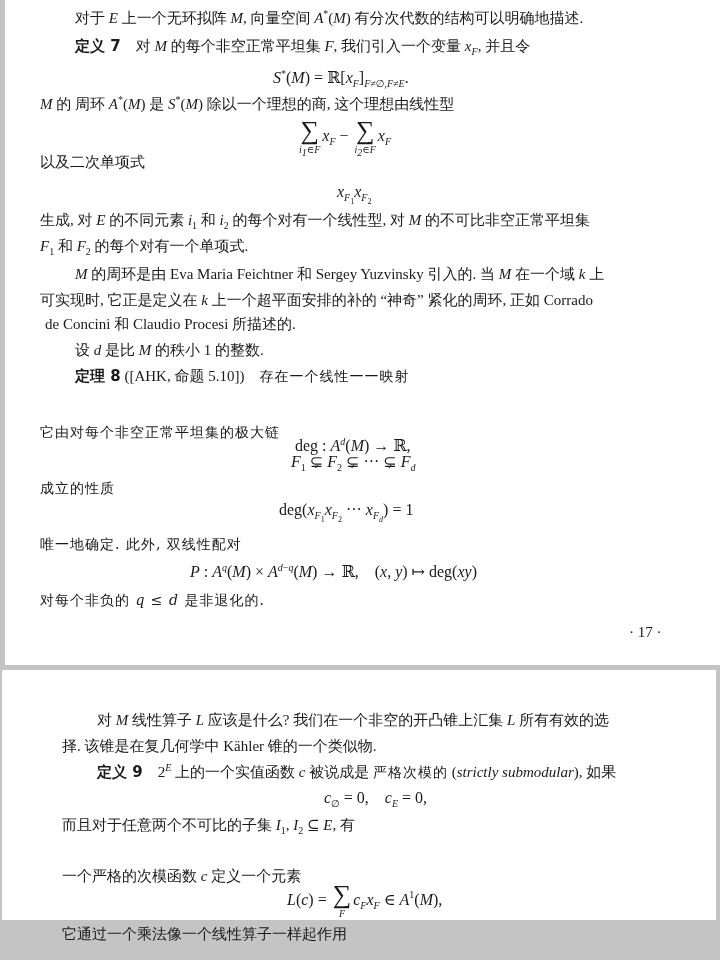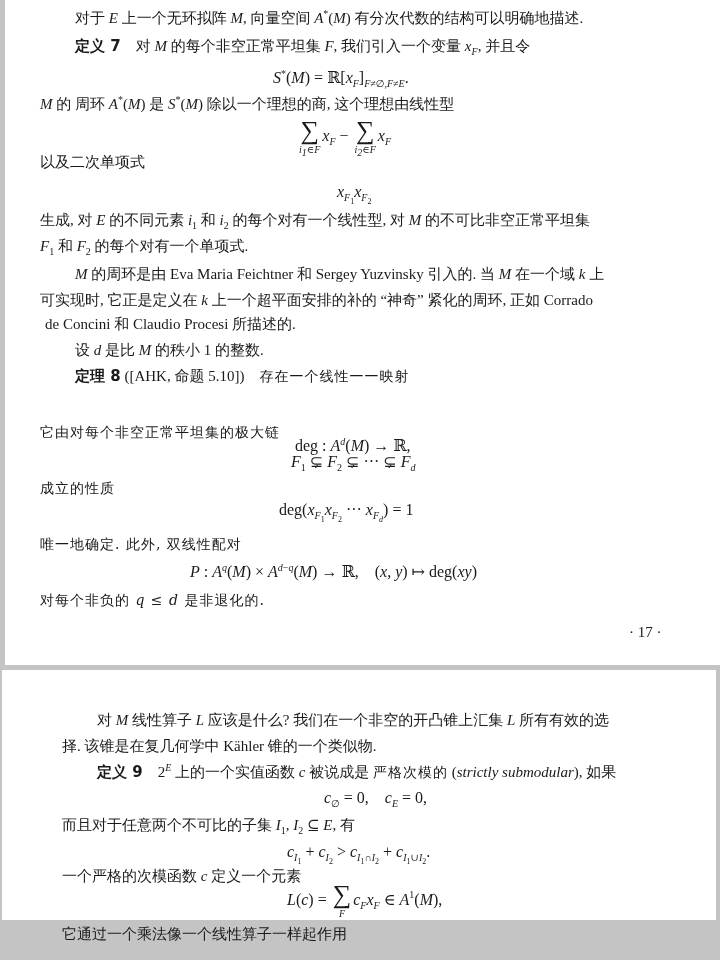--- a/index.html
+++ b/index.html
@@ -142,23 +142,20 @@
   </div>
 
   <div class="math" style="left:322px; top:118px;">
     <i>c</i><sub>∅</sub> = 0, &nbsp;&nbsp;&nbsp;<i>c</i><sub><i>E</i></sub> = 0,
   </div>
 
   <div class="line" style="left:60px; top:145px;">
     <span>而且对于任意两个不可比的子集 </span><i>I</i><sub>1</sub>, <i>I</i><sub>2</sub> ⊆ <i>E</i><span>, 有</span>
   </div>
 
-  <div class="math" style="left:285px; top:172px;">
-    <i>c</i><sub><i>I</i><sub>1</sub></sub> + <i>c</i><sub><i>I</i><sub>2</sub></sub> &gt; <i>c</i><sub><i>I</i><sub>1</sub>∩<i>I</i><sub>2</sub></sub> + <i>c</i><sub><i>I</i><sub>1</sub>∪<i>I</i><sub>2</sub></sub>.
-  </div>
 
   <div class="line" style="left:60px; top:196px;">
     <span>一个严格的次模函数 </span><i>c</i><span> 定义一个元素</span>
   </div>
 
   <div class="math" style="left:285px; top:212px;">
     <i>L</i>(<i>c</i>) = <span class="sumblock"><span class="sig">∑</span><span class="lim"><i>F</i></span></span><i>c</i><sub><i>F</i></sub><i>x</i><sub><i>F</i></sub> ∈ <i>A</i><sup>1</sup>(<i>M</i>),
   </div>
 
   <div class="line" style="left:60px; top:254px;">它通过一个乘法像一个线性算子一样起作用</div>

